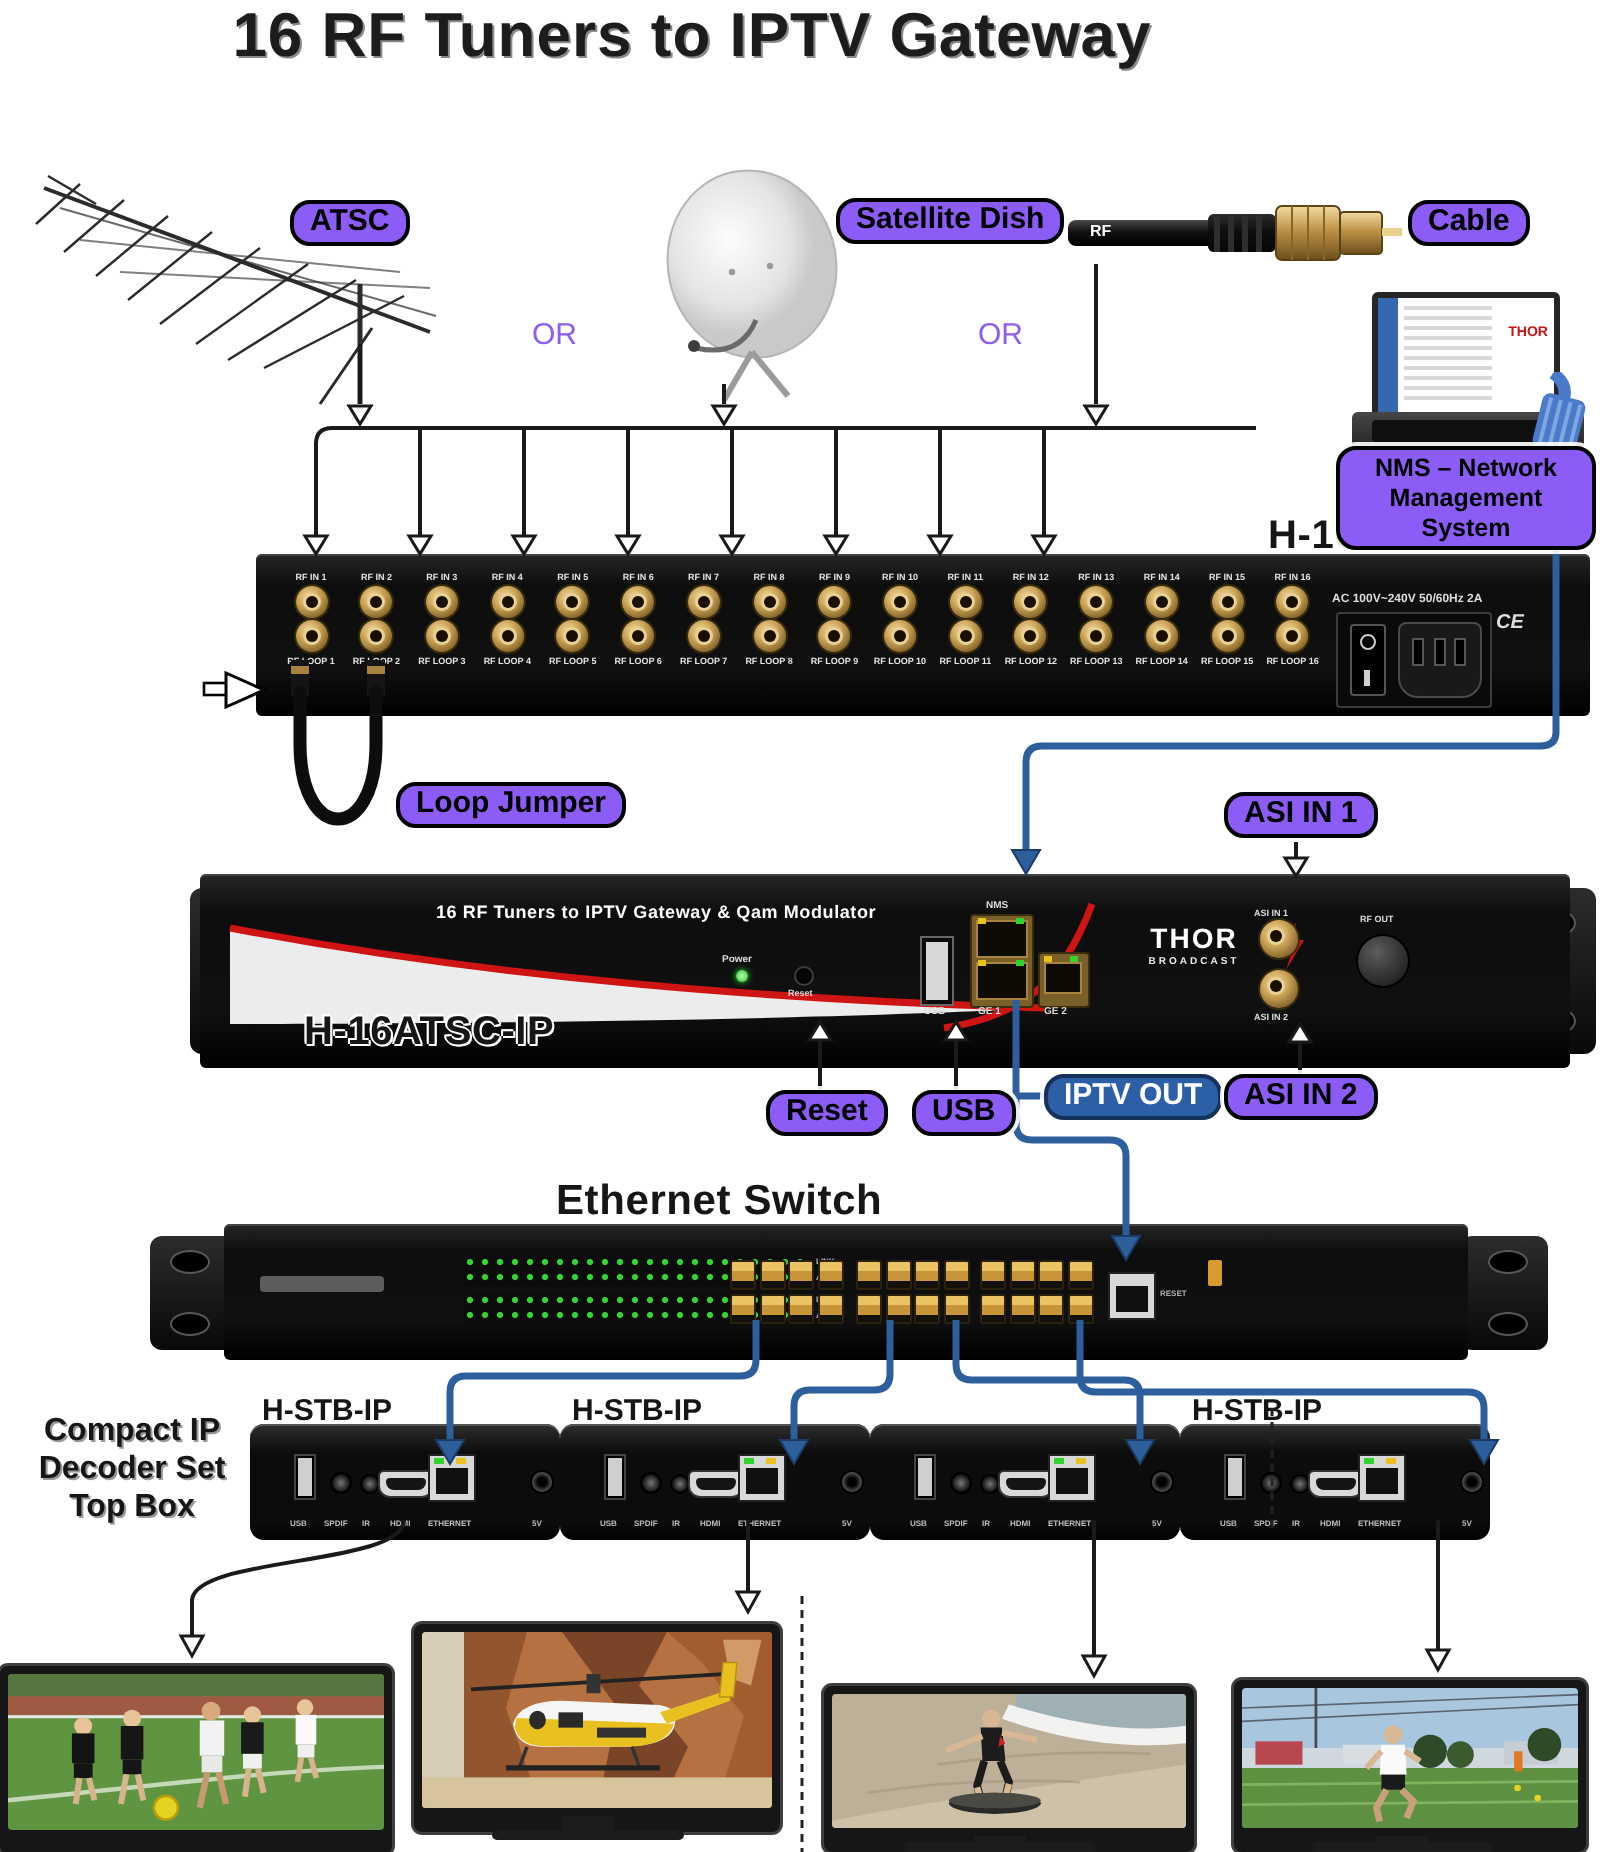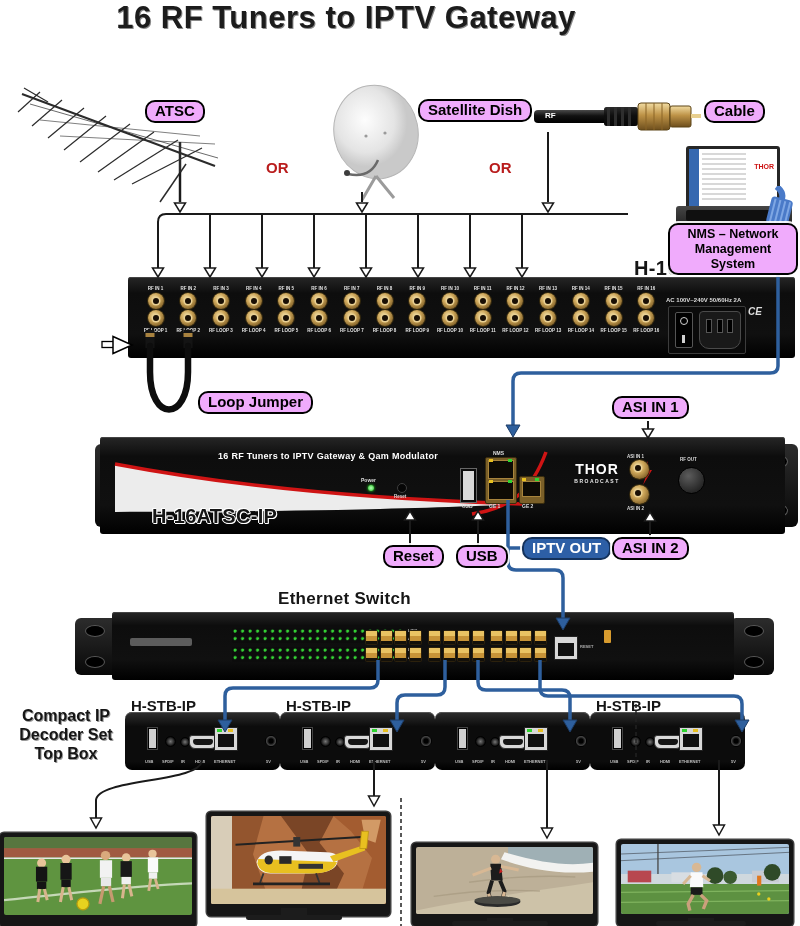--- a/index.html
+++ b/index.html
@@ -1,26 +1,26 @@
 <!DOCTYPE html>
 <html><head>
 <meta charset="utf-8">
 <style>
   html,body{margin:0;padding:0;background:#fff}
   #stage{position:relative;width:800px;height:926px;background:#fff;overflow:hidden;
          font-family:"Liberation Sans",sans-serif;color:#111}
   .abs{position:absolute}
-  .badge{position:absolute;background:#f0abfc;border:2.5px solid #000;border-radius:10px;
+  .badge{position:absolute;background:#8b5cf6;border:2.5px solid #000;border-radius:10px;
          font-weight:bold;font-size:15px;line-height:1.12;padding:1px 8px;text-align:center;
          color:#000;box-shadow:0 0 0 2px rgba(255,255,255,.9);white-space:nowrap;z-index:12}
   .badge.two{white-space:normal;line-height:1.18}
   .badge.blue{background:#2d5fa6;border-color:#14325c;color:#fff}
   .devname{position:absolute;font-weight:800;color:#161616;z-index:11;letter-spacing:.3px;
            text-shadow:-1px 0 #fff,1px 0 #fff,0 -1px #fff,0 1px #fff,1px 1px #fff,-1px -1px #fff}
-  .or{position:absolute;font-weight:700;font-size:15px;color:#b91c1c;z-index:11}
+  .or{position:absolute;font-weight:400;font-size:15px;color:#8b5cf6;z-index:11}
   #title{position:absolute;left:0;top:10;width:692px;text-align:center;font-size:31px;
          font-weight:800;color:#1c1c1c;letter-spacing:.5px;text-shadow:1px 1px 0 #8a8a8a}
   #models{position:absolute;left:0;top:50px;width:800px;text-align:center;font-size:21px;
           font-weight:800;color:#222;text-shadow:1px 1px 0 #9a9a9a}
   #models span{margin:0 14px}
   
   .rack{position:absolute;background:linear-gradient(#262626,#0d0d0d 20%,#101010 70%,#000);
         border-radius:3px;box-shadow:0 1px 0 #444 inset;z-index:2}
   .ear{position:absolute;background:linear-gradient(#2c2c2c,#080808);border-radius:6px;z-index:1}
   .ear i{position:absolute;width:22px;height:13px;border-radius:50%;background:#000;
@@ -384,21 +384,21 @@
         <i></i>
         <i></i>
         <i></i>
       </div>
     <div class="abs" style="left:442px;top:24px;width:22px;height:22px;background:#d8d8d8;border:1px solid #222">
       <div class="abs" style="left:3px;top:6px;right:3px;bottom:3px;background:#101010"></div>
     </div>
     <span class="tinyw" style="left:468px;top:32px;font-size:4px;color:#aaa">RESET</span>
     <span class="abs" style="left:492px;top:18px;width:7px;height:13px;background:#d79b2e;border-radius:1px"></span>
   </div>
-  <div class="devname" style="left:278px;top:589px;font-size:17px">Ethernet Switch</div>
+  <div class="devname" style="left:278px;top:589px;font-size:21px">Ethernet Switch</div>
 
   <div class="caption" style="left:10px;top:706px;width:112px">
     <div>Compact IP</div>
     <div>Decoder Set</div>
     <div>Top Box</div>
   </div>
   <div id="stbrow">
       <div class="stb">
       <span class="stbname">H-STB-IP</span>
       <div class="stbbox">

